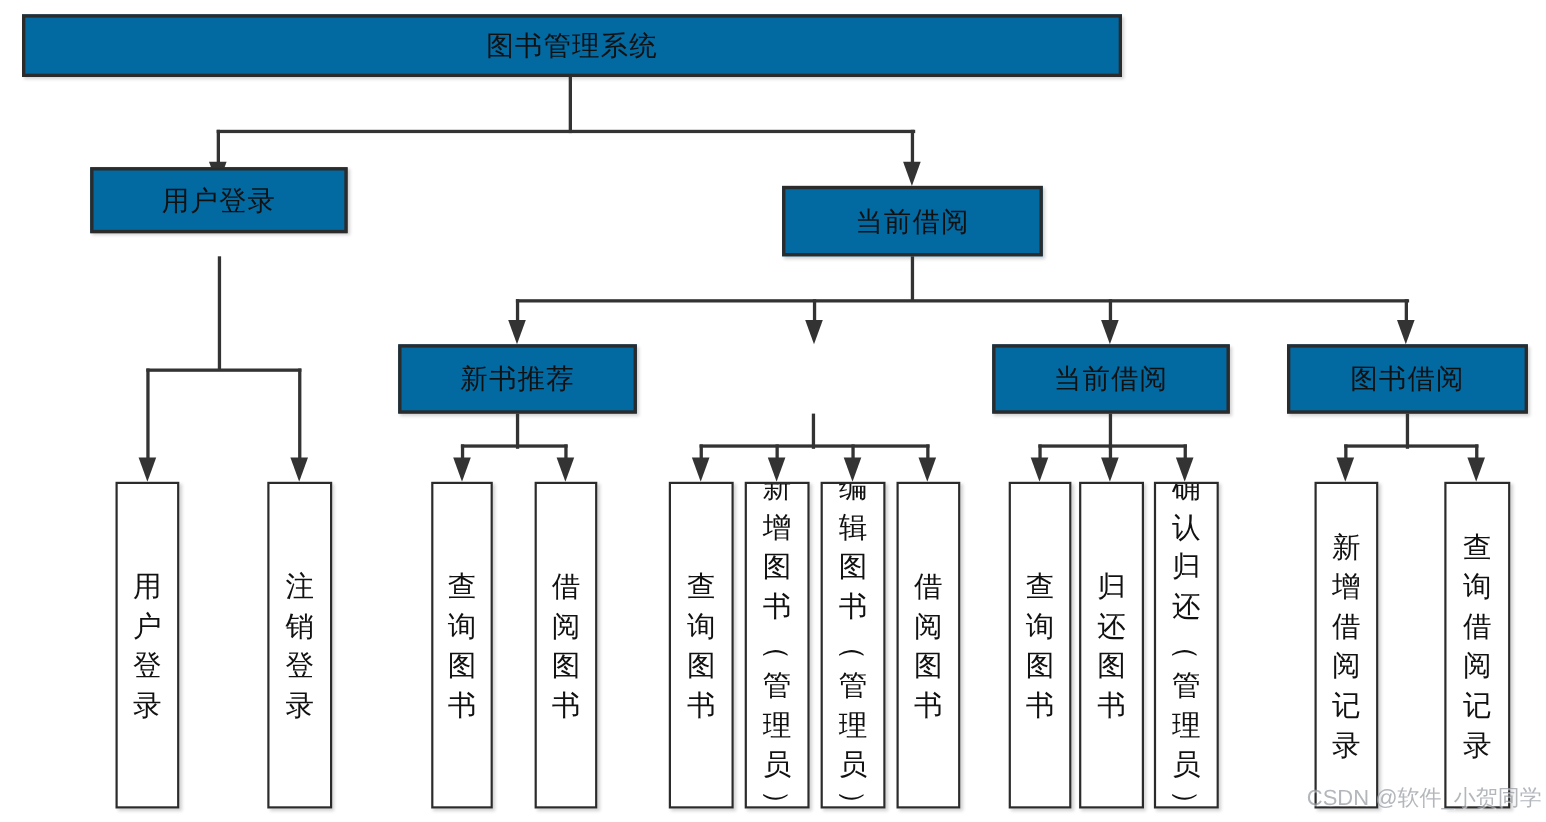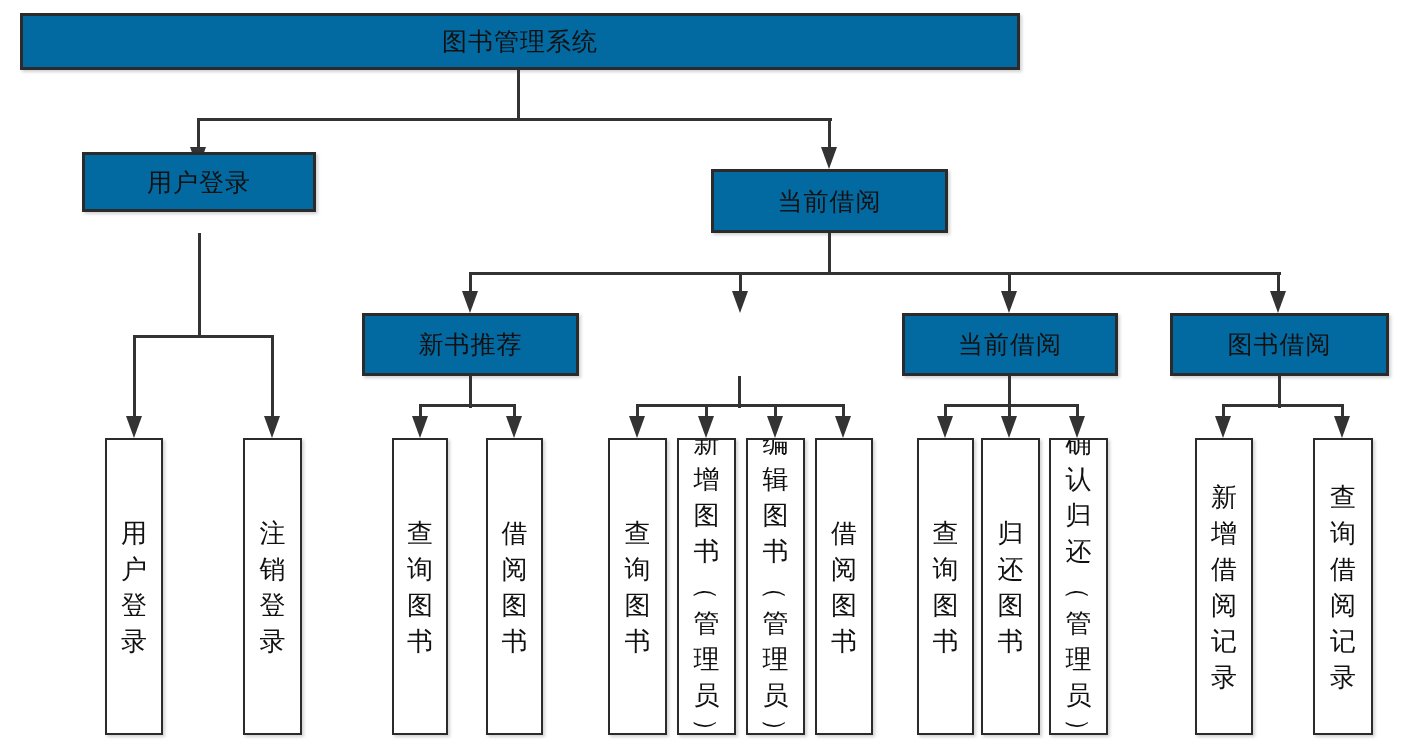--- a/index.html
+++ b/index.html
@@ -256,14 +256,15 @@
     <div class="vlabel">
         <span class="vchar">查</span>
         <span class="vchar">询</span>
         <span class="vchar">借</span>
         <span class="vchar">阅</span>
         <span class="vchar">记</span>
         <span class="vchar">录</span>
       </div>
   </div>
 
+  <div class="watermark">CSDN @软件_小贺同学</div>
 
 </div>
 
 </body></html>

